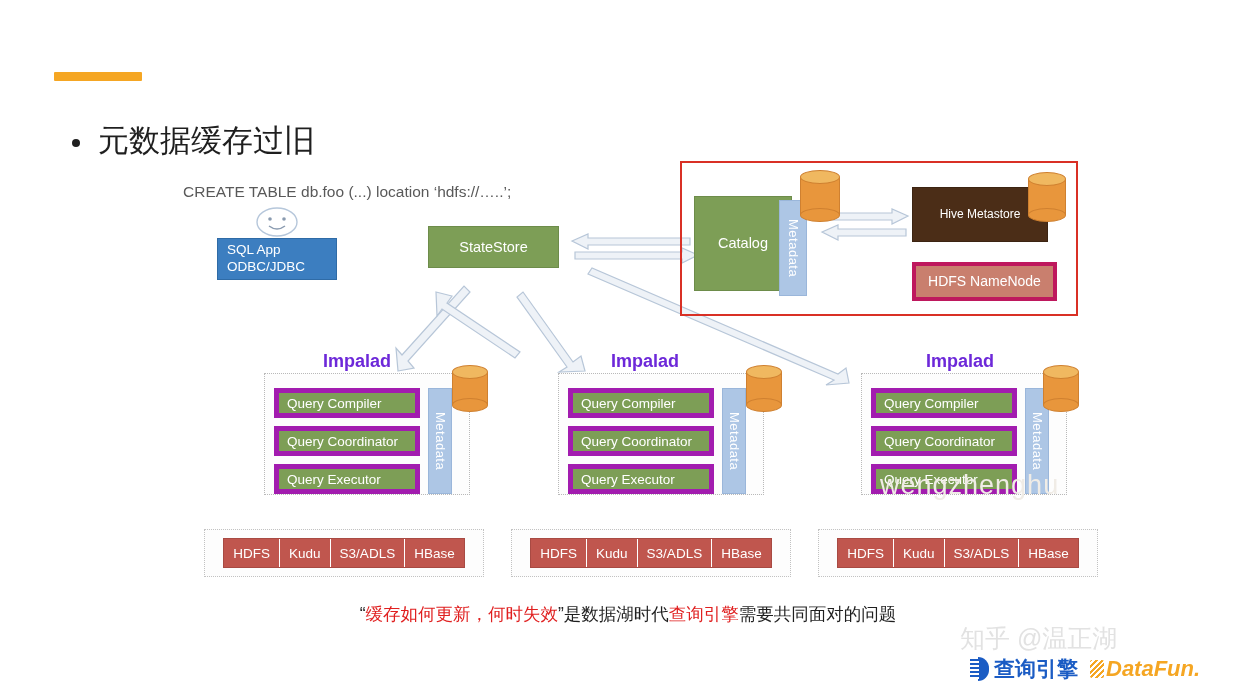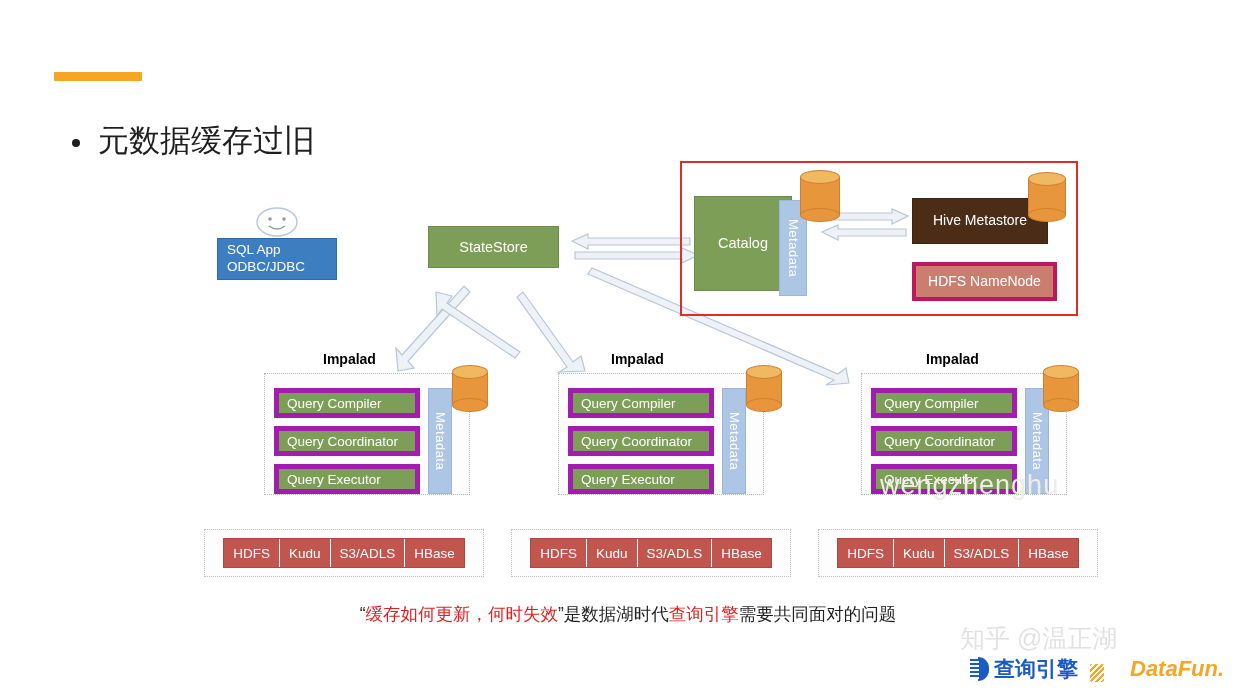--- a/index.html
+++ b/index.html
@@ -81,23 +81,23 @@
     box-sizing:border-box;
     display:flex;align-items:center;justify-content:center;
   }
   .meta-vert span{
     writing-mode:vertical-rl;
     color:#ffffff;font-size:13px;letter-spacing:0.5px;
   }
   .catalog-meta{left:779px;top:200px;width:28px;height:96px;}
 
   .hivemeta{
-    left:912px;top:198px;width:136px;height:46px;
+    left:912px;top:187px;width:136px;height:55px;
     background:#4b2d17;border:1px solid #3c2412;
-    font-size:14px;
+    font-size:12px;
   }
   .namenode{
     left:912px;top:262px;width:145px;height:39px;
     background:#c97f6e;border:4px solid #be185d;
     font-size:14px;
   }
 
   
   .cyl{position:absolute;}
   .cyl .body{
@@ -111,21 +111,21 @@
     box-sizing:border-box;
   }
   .cyl .bot{
     position:absolute;left:0;bottom:0;width:100%;height:14px;
     background:#e8963c;border:1px solid #cf8030;border-radius:50%;
     box-sizing:border-box;
   }
 
   
   .impalad-label{
-    position:absolute;font-size:14px;font-weight:bold;color:#000000;
+    position:absolute;font-size:18px;font-weight:bold;color:#6d28d9;
     white-space:nowrap;
     text-align:right;
   }
   .impalad-box{
     position:absolute;
     border:1px dotted #b9b9b9;box-sizing:border-box;background:#fdfdfd;
   }
   .qbar{
     position:absolute;left:9px;width:146px;height:30px;
     background:#7d9e56;border:5px solid #a21caf;box-sizing:border-box;
@@ -177,21 +177,21 @@
   }
   .logo-netease .mark-half{
     position:absolute;right:0;top:0;width:11px;height:24px;
     background:#1b5cc4;border-radius:0 12px 12px 0;
   }
   .logo-netease .mark-bars{
     position:absolute;left:0;top:2px;width:9px;height:20px;
     background:repeating-linear-gradient(to bottom,#1b5cc4 0 2px,#ffffff 2px 4px);
   }
   .logo-netease .txt{font-size:21px;font-weight:bold;color:#1b5cc4;}
-  .logo-datafun{display:flex;align-items:flex-end;margin-left:12px;gap:24px;}
+  .logo-datafun{display:flex;align-items:center;margin-left:12px;}
   .logo-datafun .dots{
     width:14px;height:18px;margin-right:2px;
     background:repeating-linear-gradient(135deg,#f5a623 0 2px,#ffffff 2px 4px);
     border-radius:2px;
   }
   .logo-datafun .txt{
     font-size:22px;font-weight:bold;color:#f5a623;font-style:italic;
   }
 
   svg.arrows{position:absolute;left:0;top:0;width:1256px;height:696px;pointer-events:none;}
@@ -203,20 +203,21 @@
 
   <div class="title-underline"></div>
 
   <div class="bullet-row">
     <div class="bullet-dot"></div>
     <div class="bullet-text">元数据缓存过旧</div>
   </div>
 
   <div class="diagram">
 
+    <div class="code-line">CREATE TABLE db.foo (...) location ‘hdfs://…..’;</div>
 
     <svg class="smiley" viewBox="0 0 42 30">
       <ellipse cx="21" cy="15" rx="20" ry="14" fill="#ffffff" stroke="#b6c7db" stroke-width="1.4"></ellipse>
       <circle cx="14" cy="12" r="1.8" fill="#8a9bb0"></circle>
       <circle cx="28" cy="12" r="1.8" fill="#8a9bb0"></circle>
       <path d="M13 19 Q21 25 29 19" fill="none" stroke="#8a9bb0" stroke-width="1.5"></path>
     </svg>
 
     <svg class="arrows" viewBox="0 0 1256 696">
       <g fill="#eef2f7" stroke="#b7c6d8" stroke-width="1.2">

